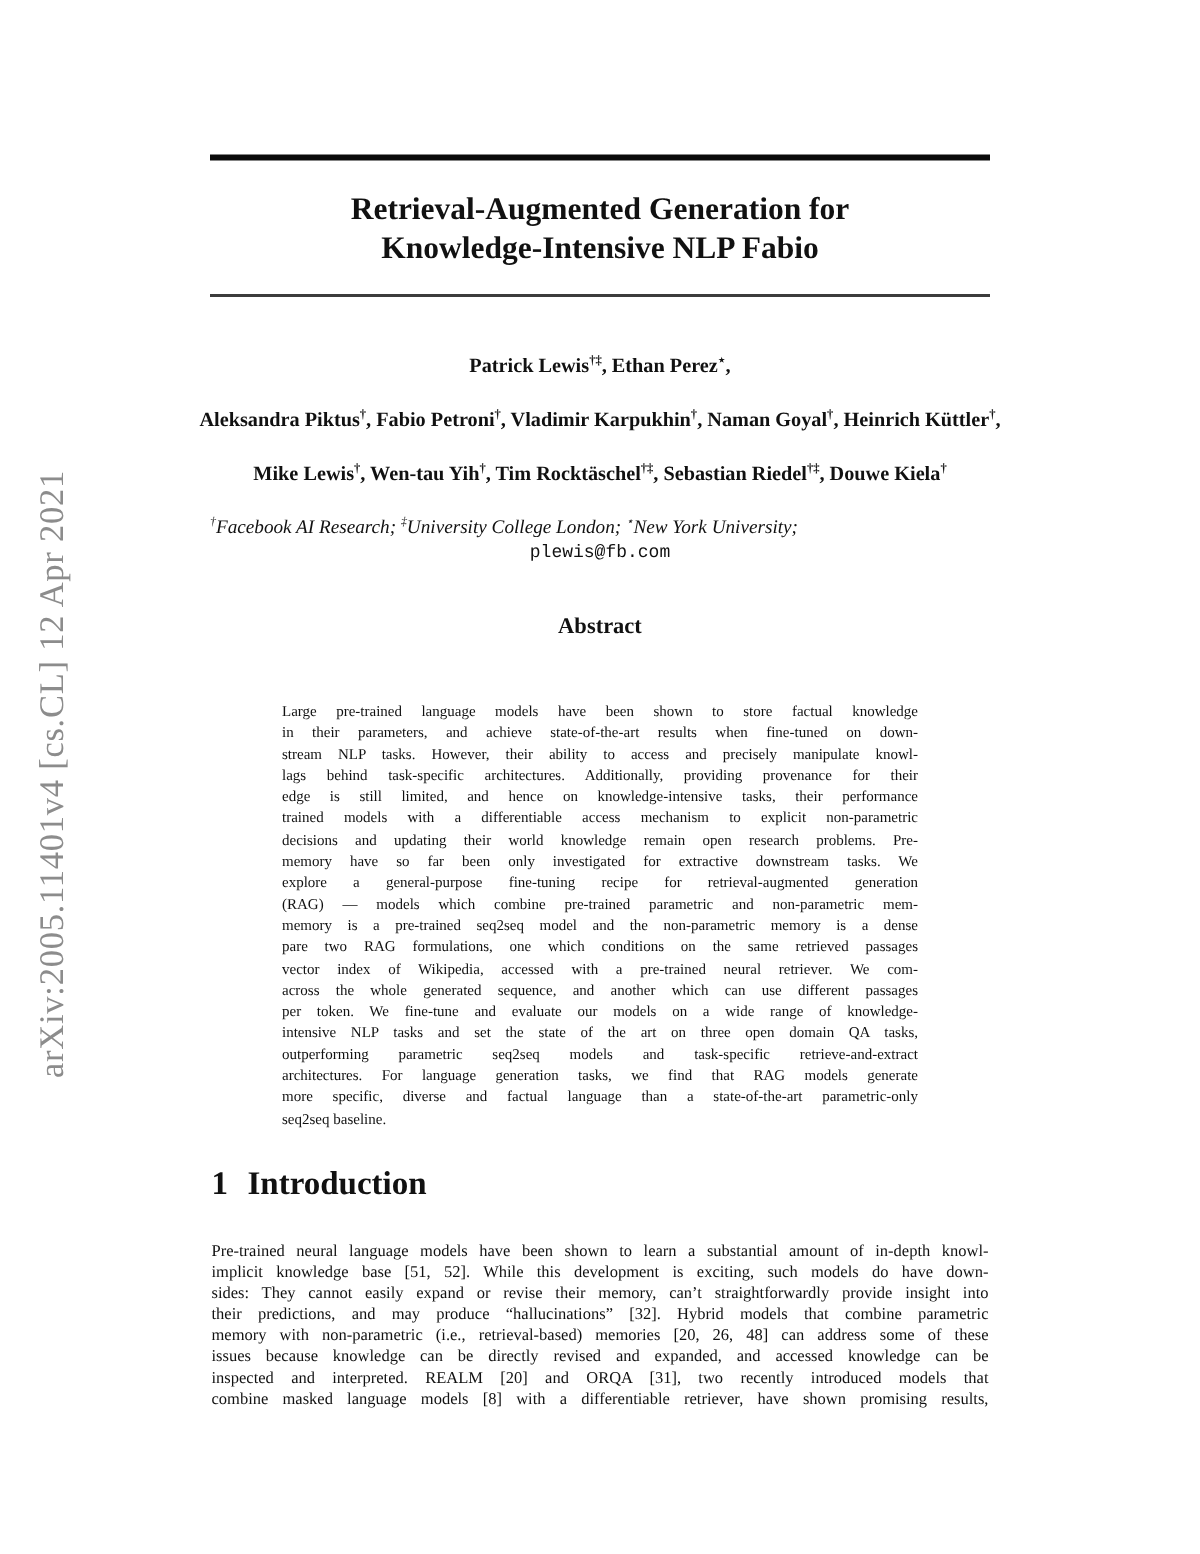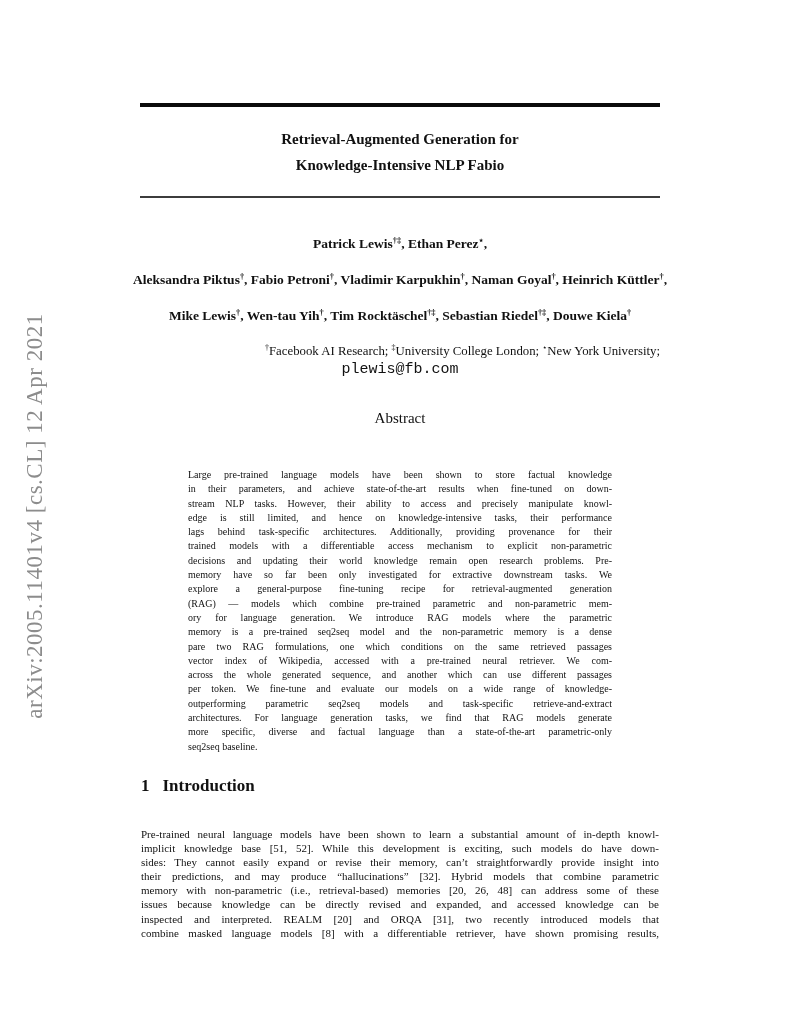--- a/index.html
+++ b/index.html
@@ -22,59 +22,59 @@
     font-size:23px;
     letter-spacing:0.5px;
     white-space:nowrap;
   }
   .topbar{
     position:absolute;left:140px;top:103px;
     width:520px;height:4px;background:#0a0a0a;
   }
   .title{
     position:absolute;left:120px;top:126px;width:560px;
-    text-align:center;font-weight:bold;font-size:15px;line-height:26px;
+    text-align:center;font-weight:bold;font-size:21px;line-height:26px;
   }
   .rule{
     position:absolute;left:140px;top:196px;
     width:520px;height:2px;background:#3c3c3c;
   }
   .authors{
     position:absolute;left:100px;top:237px;width:600px;
     text-align:center;font-weight:bold;font-size:13.5px;line-height:14px;
   }
   .authors .aline{margin-bottom:22px;}
   sup{font-size:62%;vertical-align:super;line-height:0;}
   .affils{
     position:absolute;left:140px;top:344px;width:520px;
-    text-align:right;font-size:12.8px;line-height:14px;
+    text-align:left;font-size:12.8px;line-height:14px;font-style:italic;
   }
   .email{
     position:absolute;left:140px;top:361px;width:520px;
     text-align:center;
     font-family:"Liberation Mono","DejaVu Sans Mono",monospace;
-    font-size:15px;
+    font-size:12px;
   }
   .abstract-head{
     position:absolute;left:140px;top:410px;width:520px;
-    text-align:center;font-weight:normal;font-size:15px;
+    text-align:center;font-weight:bold;font-size:15px;
   }
   .abstract-body{
     position:absolute;left:188px;top:441px;width:424px;
     font-size:10px;line-height:14.3px;margin-top:27px;
   }
   .intro-body{
     position:absolute;left:141px;top:827px;width:518px;
     font-size:11px;line-height:14.1px;
   }
   .jl{text-align:justify;text-align-last:justify;white-space:normal;}
   .jl.last{text-align-last:left;}
   .section-head{
     position:absolute;left:141px;top:776px;width:520px;
-    font-weight:bold;font-size:17px;
+    font-weight:bold;font-size:22px;
   }
   .section-head .num{margin-right:13px;}
 </style>
 </head>
 <body>
 
 <div class="page">
 
   <div class="arxiv-stamp" id="stamp" style="color: rgb(140, 140, 140);">arXiv:2005.11401v4  [cs.CL]  12 Apr 2021</div>
 
@@ -96,33 +96,33 @@
   <div class="affils"><span><sup>†</sup><span>Facebook AI Research; </span></span><span><sup>‡</sup><span>University College London; </span></span><span><sup>⋆</sup><span>New York University;</span></span></div>
 
   <div class="email">plewis@fb.com</div>
 
   <div class="abstract-head">Abstract</div>
 
   <div class="abstract-body">
     <div class="jl">Large pre-trained language models have been shown to store factual knowledge</div>
     <div class="jl">in their parameters, and achieve state-of-the-art results when fine-tuned on down-</div>
     <div class="jl">stream NLP tasks. However, their ability to access and precisely manipulate knowl-</div>
+    <div class="jl">lags behind task-specific architectures. Additionally, providing provenance for their</div>
     <div class="jl">edge is still limited, and hence on knowledge-intensive tasks, their performance</div>
-    <div class="jl">lags behind task-specific architectures. Additionally, providing provenance for their</div>
     <div class="jl">trained models with a differentiable access mechanism to explicit non-parametric</div>
     <div class="jl">decisions and updating their world knowledge remain open research problems. Pre-</div>
     <div class="jl">memory have so far been only investigated for extractive downstream tasks. We</div>
     <div class="jl">explore a general-purpose fine-tuning recipe for retrieval-augmented generation</div>
     <div class="jl">(RAG) — models which combine pre-trained parametric and non-parametric mem-</div>
-    <div class="jl">ory for language generation.  We introduce RAG models where the parametric</div>
     <div class="jl">memory is a pre-trained seq2seq model and the non-parametric memory is a dense</div>
     <div class="jl">pare two RAG formulations, one which conditions on the same retrieved passages</div>
     <div class="jl">vector index of Wikipedia, accessed with a pre-trained neural retriever. We com-</div>
     <div class="jl">across the whole generated sequence, and another which can use different passages</div>
     <div class="jl">per token. We fine-tune and evaluate our models on a wide range of knowledge-</div>
+    <div class="jl">intensive NLP tasks and set the state of the art on three open domain QA tasks,</div>
     <div class="jl">outperforming parametric seq2seq models and task-specific retrieve-and-extract</div>
     <div class="jl">architectures. For language generation tasks, we find that RAG models generate</div>
     <div class="jl">more specific, diverse and factual language than a state-of-the-art parametric-only</div>
     <div class="jl last">seq2seq baseline.</div>
   </div>
 
   <div class="section-head">
     <span class="num">1</span><span>Introduction</span>
   </div>
 

